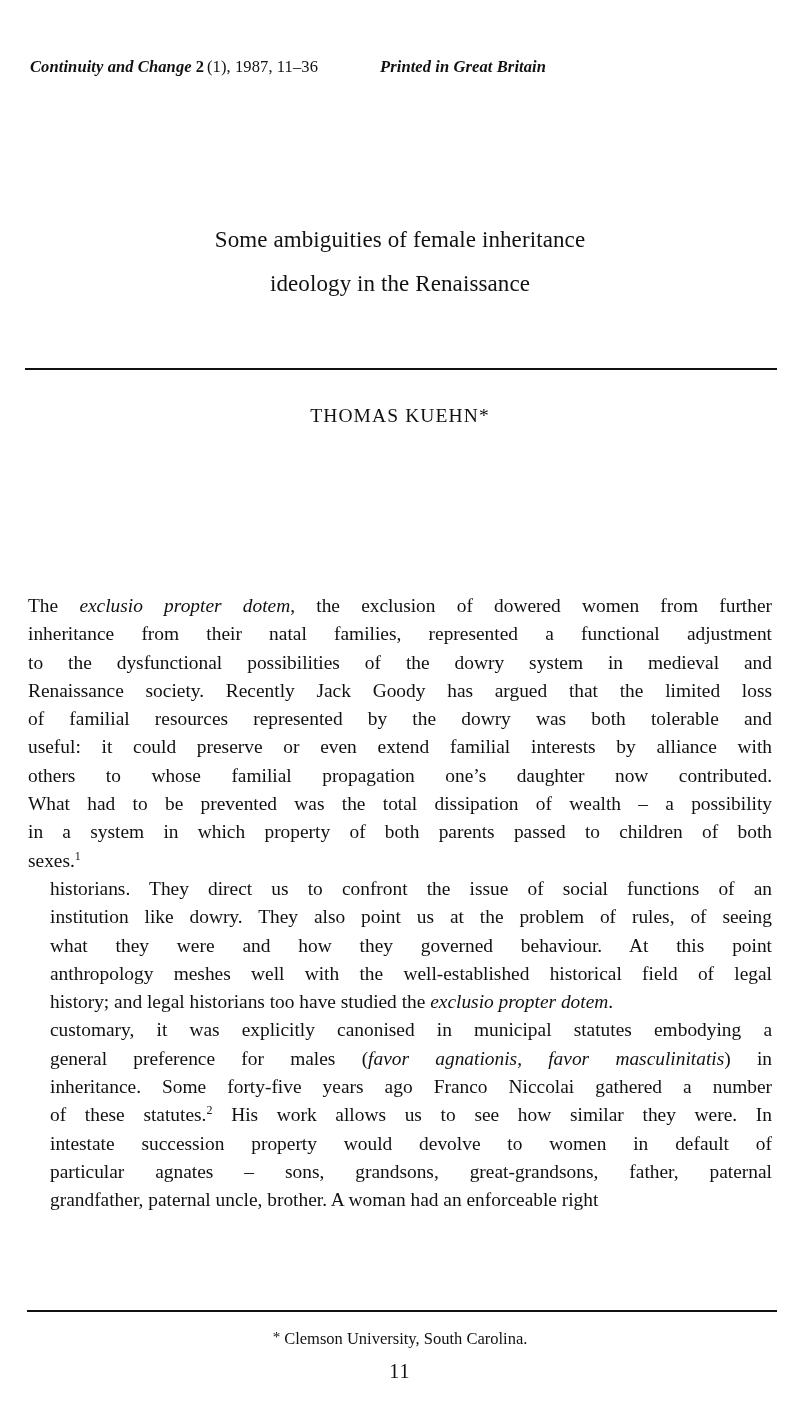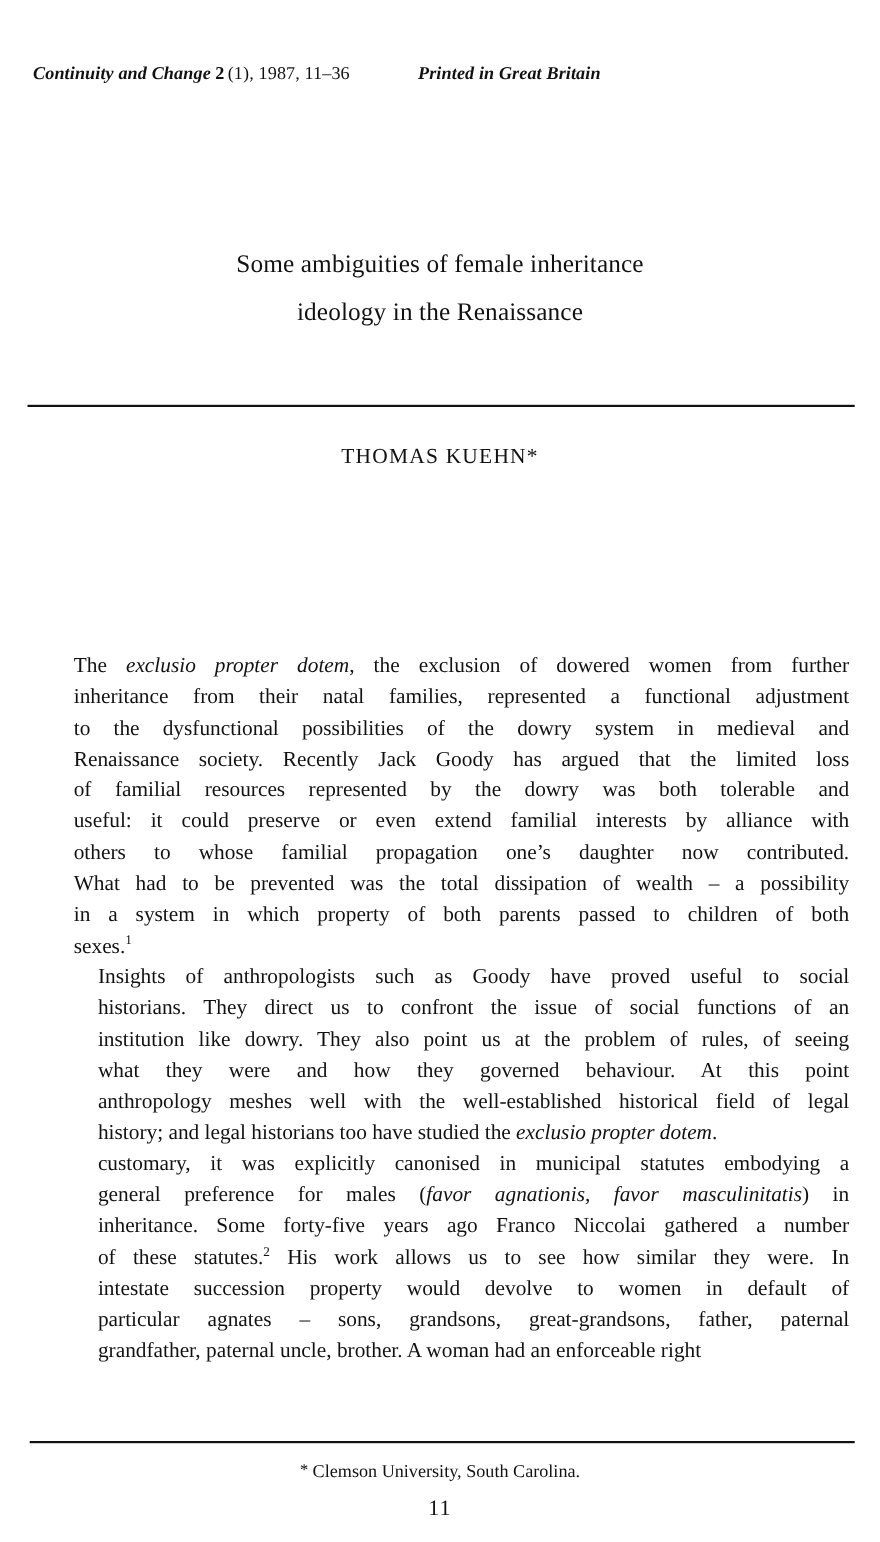--- a/index.html
+++ b/index.html
@@ -112,21 +112,20 @@
     margin: 0;
     text-align: justify;
     text-align-last: left;
   }
   .para.indent {
     text-indent: 22px;
   }
   .para .ln {
     display: block;
     white-space: nowrap;
-    margin-left: 39px;
   }
   
   .para .ln.j {
     text-align: justify;
     text-align-last: justify;
   }
   .para .ln.last {
     text-align: left;
     text-align-last: left;
   }
@@ -189,21 +188,20 @@
         <span class="ln j">to the dysfunctional possibilities of the dowry system in medieval and</span>
         <span class="ln j">Renaissance society. Recently Jack Goody has argued that the limited loss</span>
         <span class="ln j">of familial resources represented by the dowry was both tolerable and</span>
         <span class="ln j">useful: it could preserve or even extend familial interests by alliance with</span>
         <span class="ln j">others to whose familial propagation one’s daughter now contributed.</span>
         <span class="ln j">What had to be prevented was the total dissipation of wealth – a possibility</span>
         <span class="ln j">in a system in which property of both parents passed to children of both</span>
         <span class="ln last">sexes.<sup>1</sup></span>
       </p>
       <p class="para indent">
-        <span class="ln j">Insights of anthropologists such as Goody have proved useful to social</span>
         <span class="ln j">historians. They direct us to confront the issue of social functions of an</span>
         <span class="ln j">institution like dowry. They also point us at the problem of rules, of seeing</span>
         <span class="ln j">what they were and how they governed behaviour. At this point</span>
         <span class="ln j">anthropology meshes well with the well-established historical field of legal</span>
         <span class="ln last">history; and legal historians too have studied the <i>exclusio propter dotem</i>.</span>
       </p>
       <p class="para indent">
         <span class="ln j">customary, it was explicitly canonised in municipal statutes embodying a</span>
         <span class="ln j">general preference for males (<i>favor agnationis, favor masculinitatis</i>) in</span>
         <span class="ln j">inheritance. Some forty-five years ago Franco Niccolai gathered a number</span>

